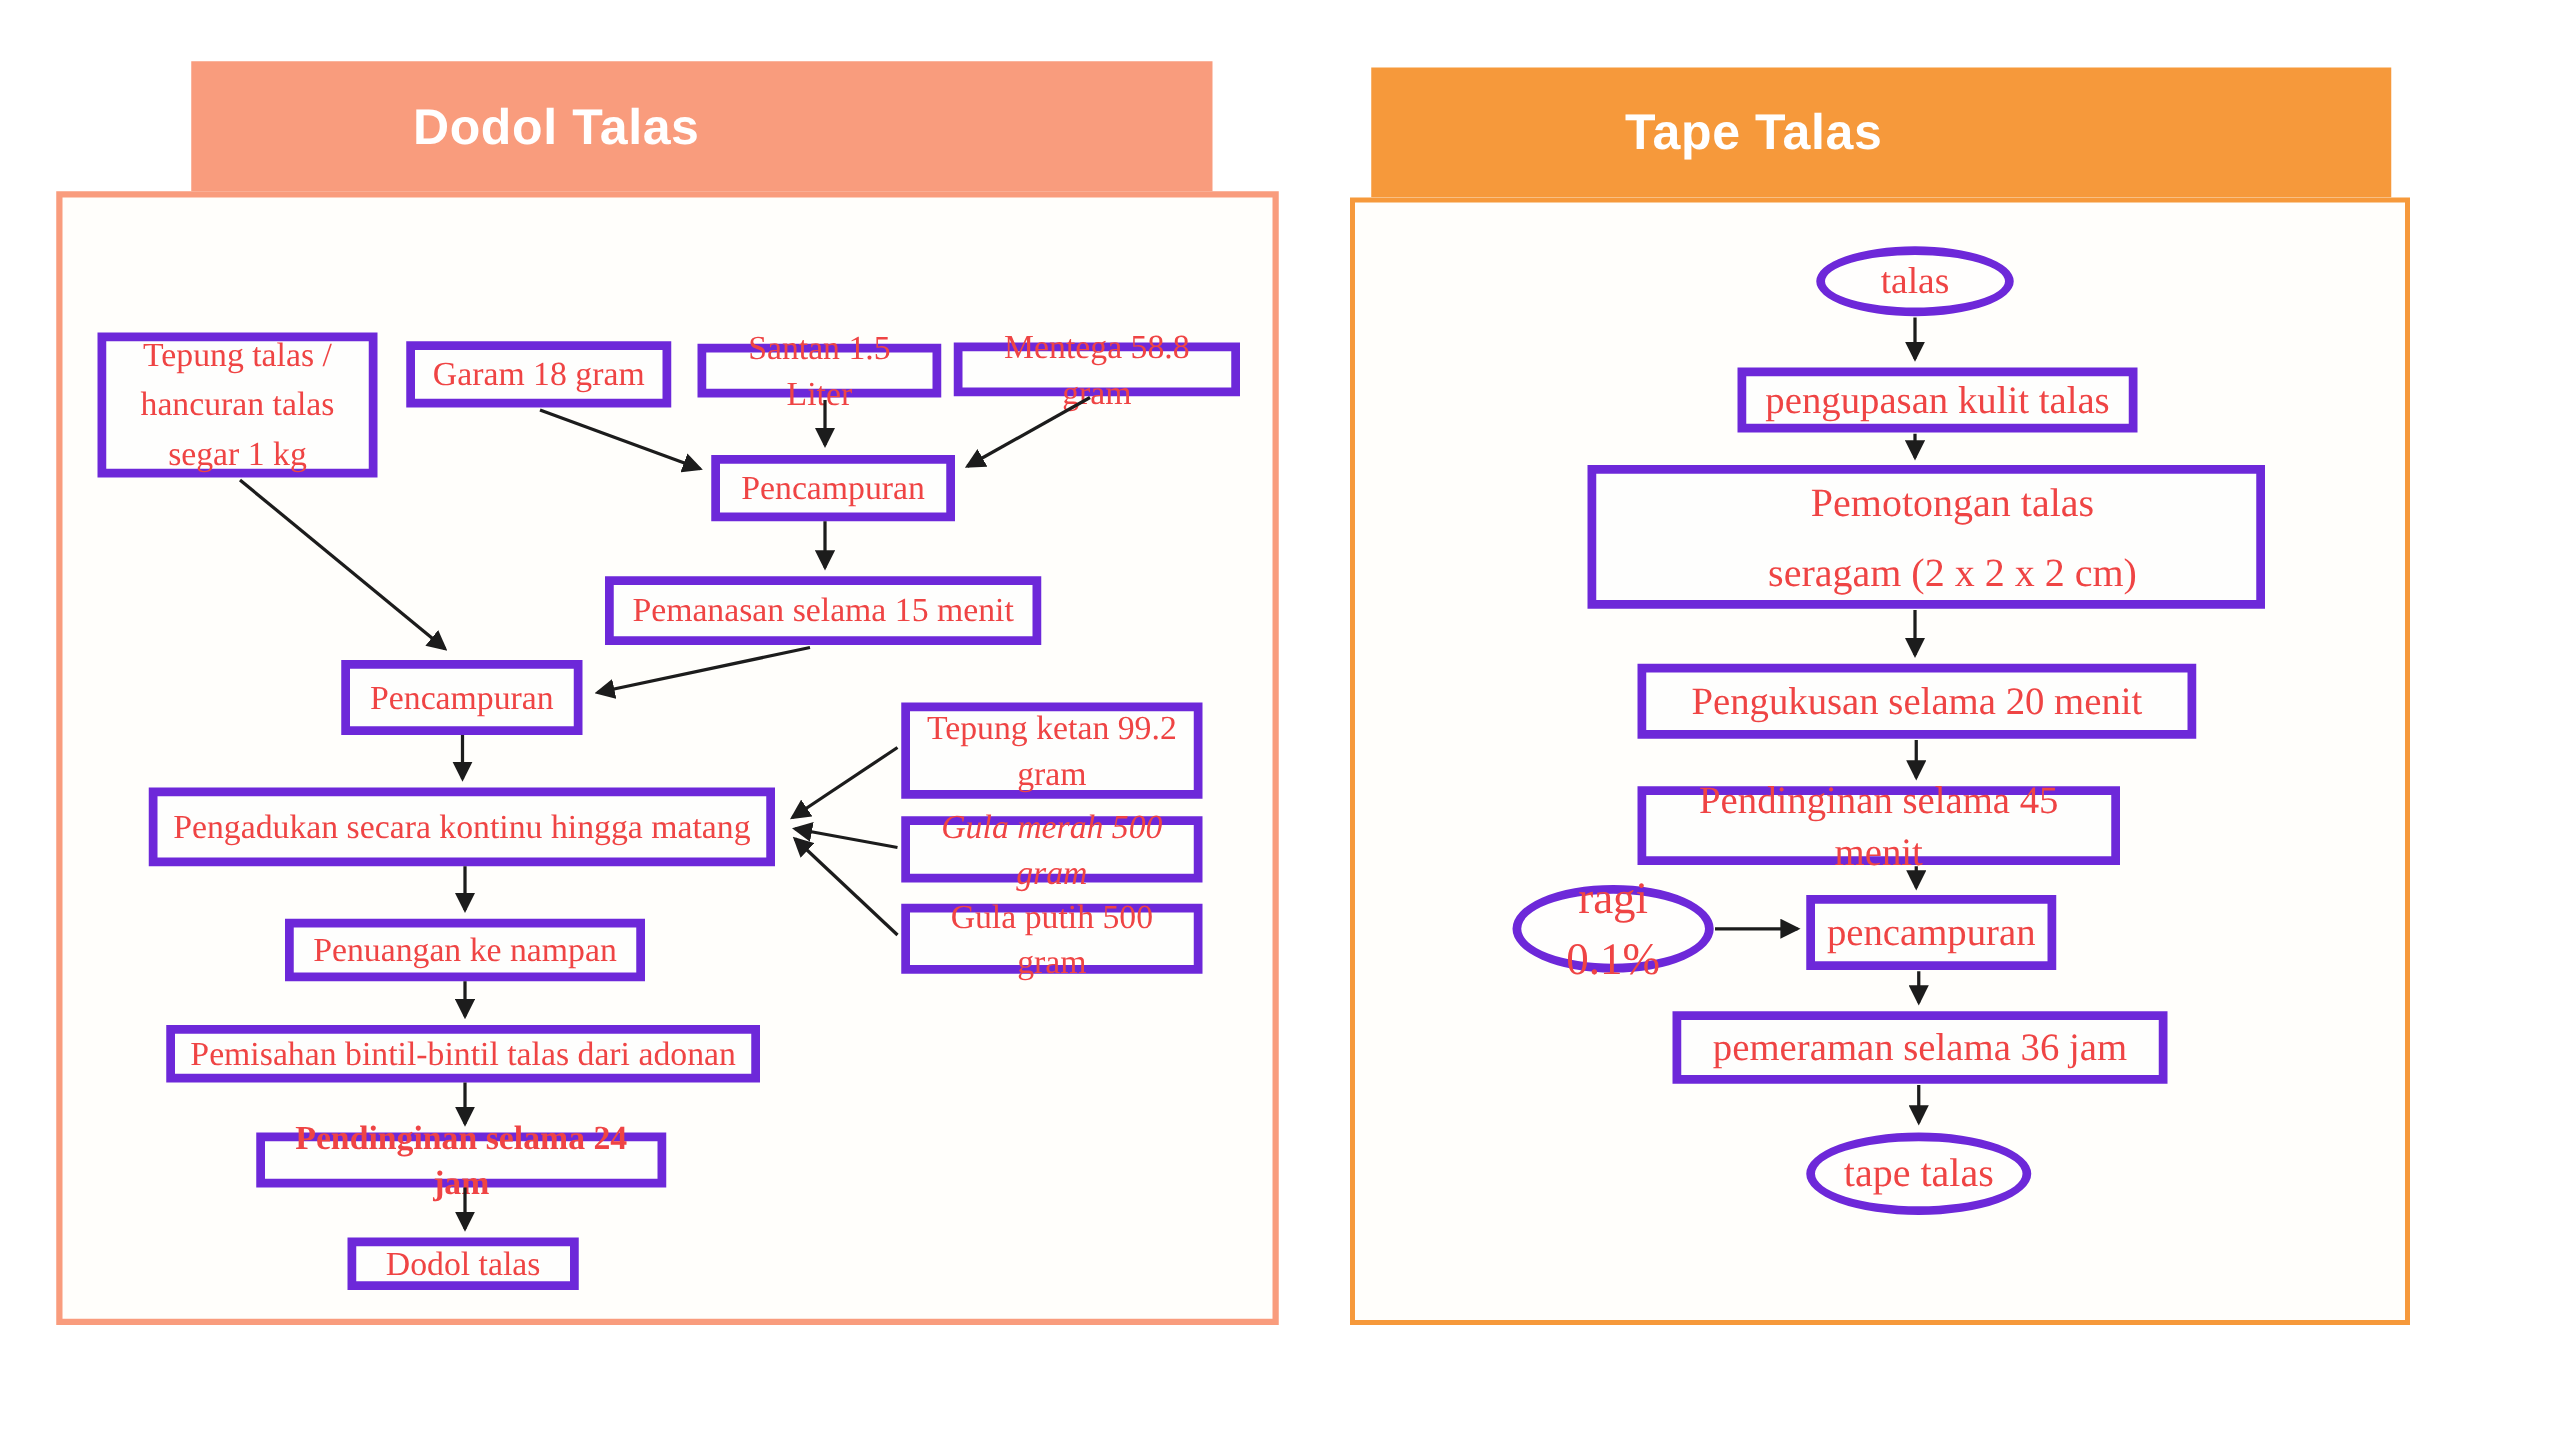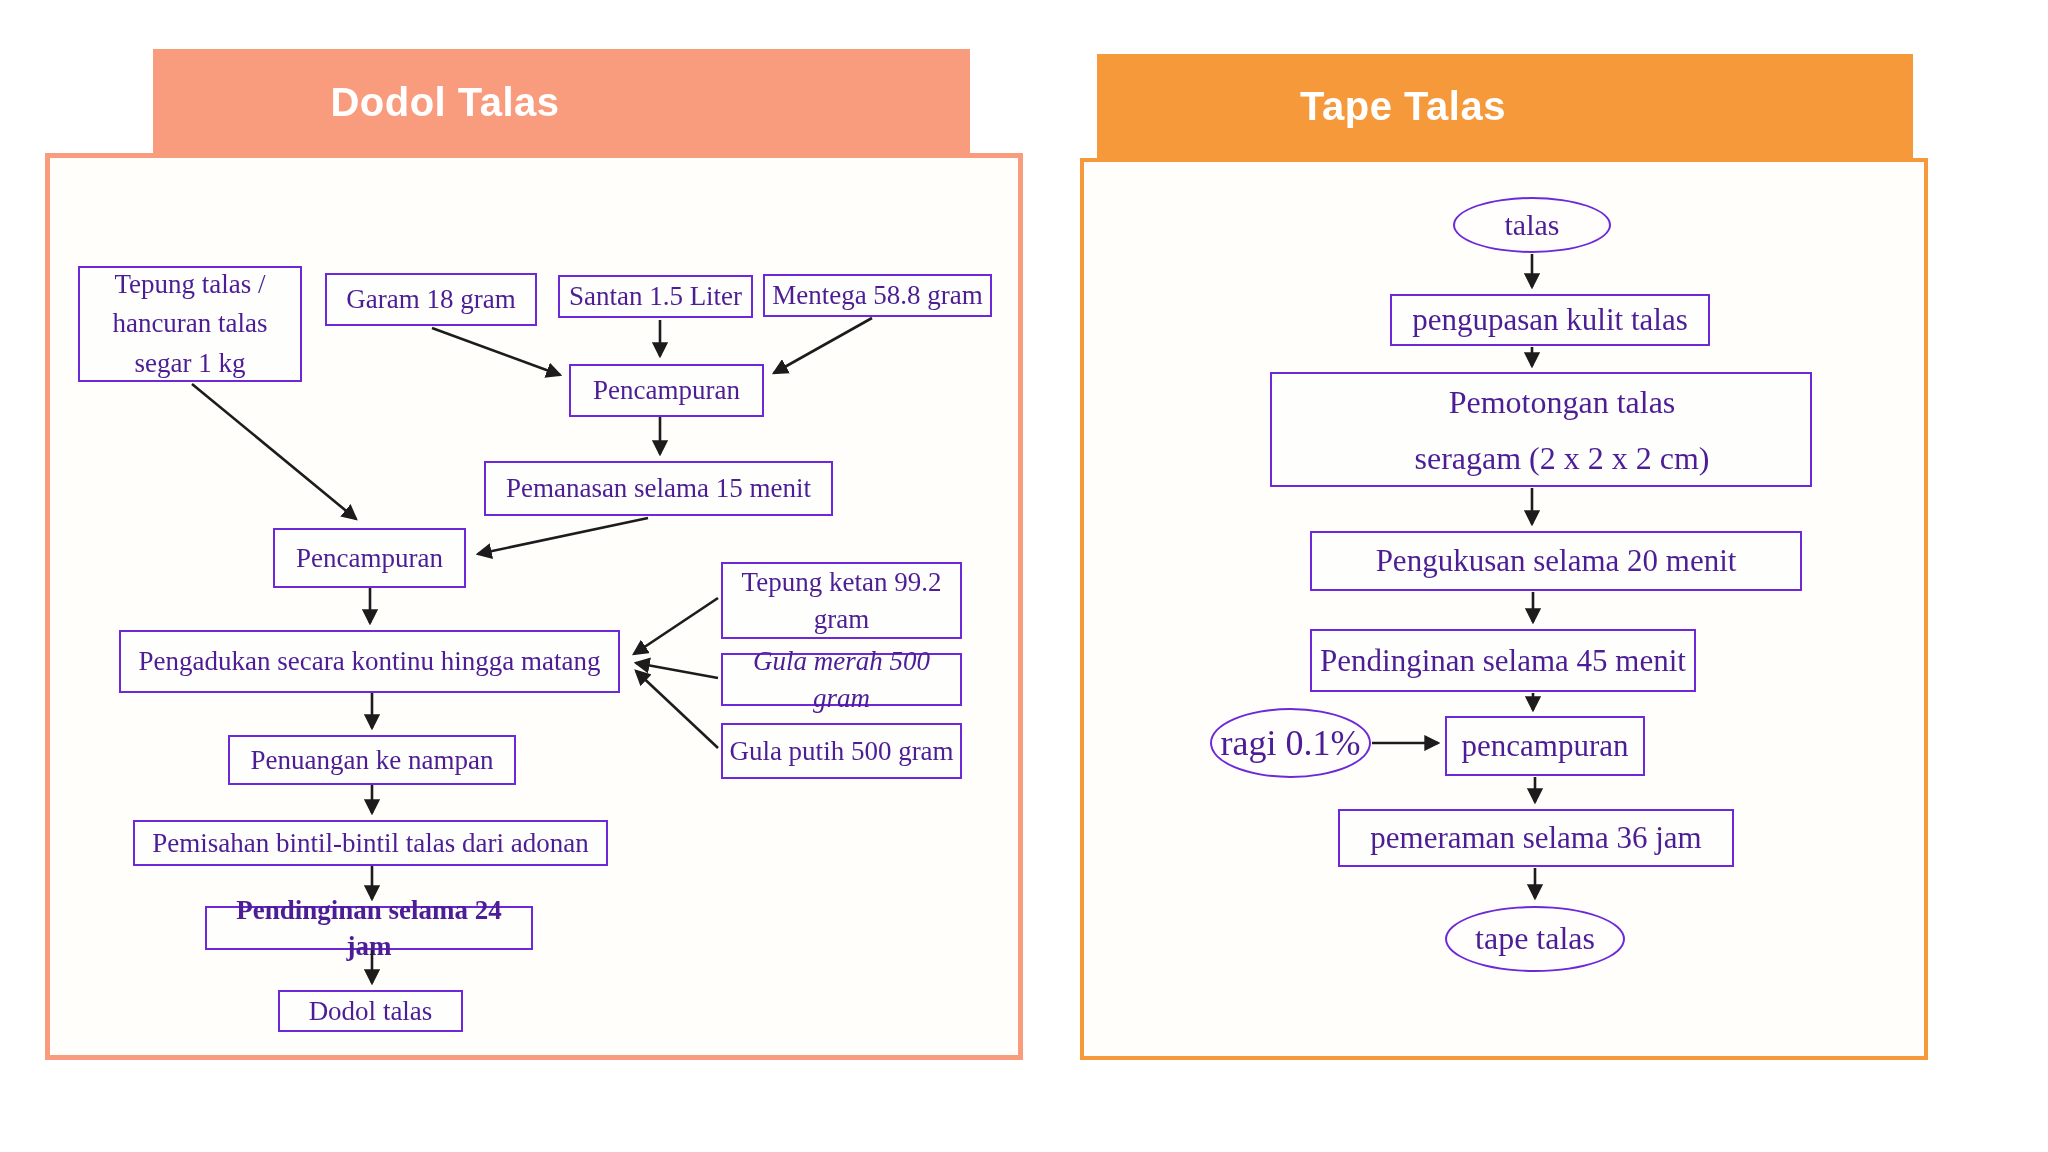--- a/index.html
+++ b/index.html
@@ -14,22 +14,22 @@
     color:#ffffff; font-family:"Liberation Sans", sans-serif;
     font-weight:700; font-size:40px; letter-spacing:0.5px;
   }
   #band-dodol { left:153px; top:49px; width:817px; height:106px; background:#f99c7d; padding-right:233px; }
   #band-tape  { left:1097px; top:54px; width:816px; height:104px; background:#f6993b; padding-right:204px; }
   .panel { position:absolute; background:#fffefb; }
   #panel-dodol { left:45px;  top:153px; width:978px; height:907px; border:5px solid #f99c7d; }
   #panel-tape  { left:1080px; top:158px; width:848px; height:902px; border:4px solid #f6993b; }
   .box, .ellipse {
     position:absolute; display:flex; align-items:center; justify-content:center;
-    text-align:center; border:2px solid #6d28d9; background:#fefefd;
-    color:#4c1d95; white-space:pre-line; line-height:1.35; padding:2px 6px;
+    text-align:center; border:7px solid #6d28d9; background:#fefefd;
+    color:#ef4444; white-space:pre-line; line-height:1.35; padding:2px 6px;
   }
   .ellipse { border-radius:50%; background:#fffefd; }
   .fz-l { font-size:27px; }
   .fz-r { font-size:31px; }
   
   #n-tepung      { left:78px;  top:266px; width:224px; height:116px; line-height:1.45; }
   #n-garam       { left:325px; top:273px; width:212px; height:53px; }
   #n-santan      { left:558px; top:275px; width:195px; height:43px; }
   #n-mentega     { left:763px; top:274px; width:229px; height:43px; }
   #n-pencamp1    { left:569px; top:364px; width:195px; height:53px; }
@@ -40,21 +40,21 @@
   #n-gulamerah   { left:721px; top:653px; width:241px; height:53px;font-style:italic; }
   #n-gulaputih   { left:721px; top:723px; width:241px; height:56px; }
   #n-penuangan   { left:228px; top:735px; width:288px; height:50px; }
   #n-pemisahan   { left:133px; top:820px; width:475px; height:46px; }
   #n-pendingin24 { left:205px; top:906px; width:328px; height:44px;font-weight:bold; }
   #n-dodol       { left:278px; top:990px; width:185px; height:42px; }
   
   #n-talas       { left:1453px; top:197px; width:158px; height:56px; font-size:30px; }
   #n-pengupasan  { left:1390px; top:294px; width:320px; height:52px; }
   #n-pemotongan  { left:1270px; top:372px; width:542px; height:115px; font-size:32px; line-height:1.75;padding-left:48px; }
-  #n-pengukusan  { left:1310px; top:531px; width:492px; height:60px; }
+  #n-pengukusan  { left:1310px; top:531px; width:447px; height:60px; }
   #n-pendingin45 { left:1310px; top:629px; width:386px; height:63px; }
   #n-ragi        { left:1210px; top:708px; width:161px; height:70px; font-size:36px; }
   #n-pencamp3    { left:1445px; top:716px; width:200px; height:60px; }
   #n-pemeraman   { left:1338px; top:809px; width:396px; height:58px; }
   #n-tape        { left:1445px; top:906px; width:180px; height:66px; font-size:32px; }
   #arrows { position:absolute; left:0; top:0; pointer-events:none; }
 </style>
 </head>
 <body>
 

